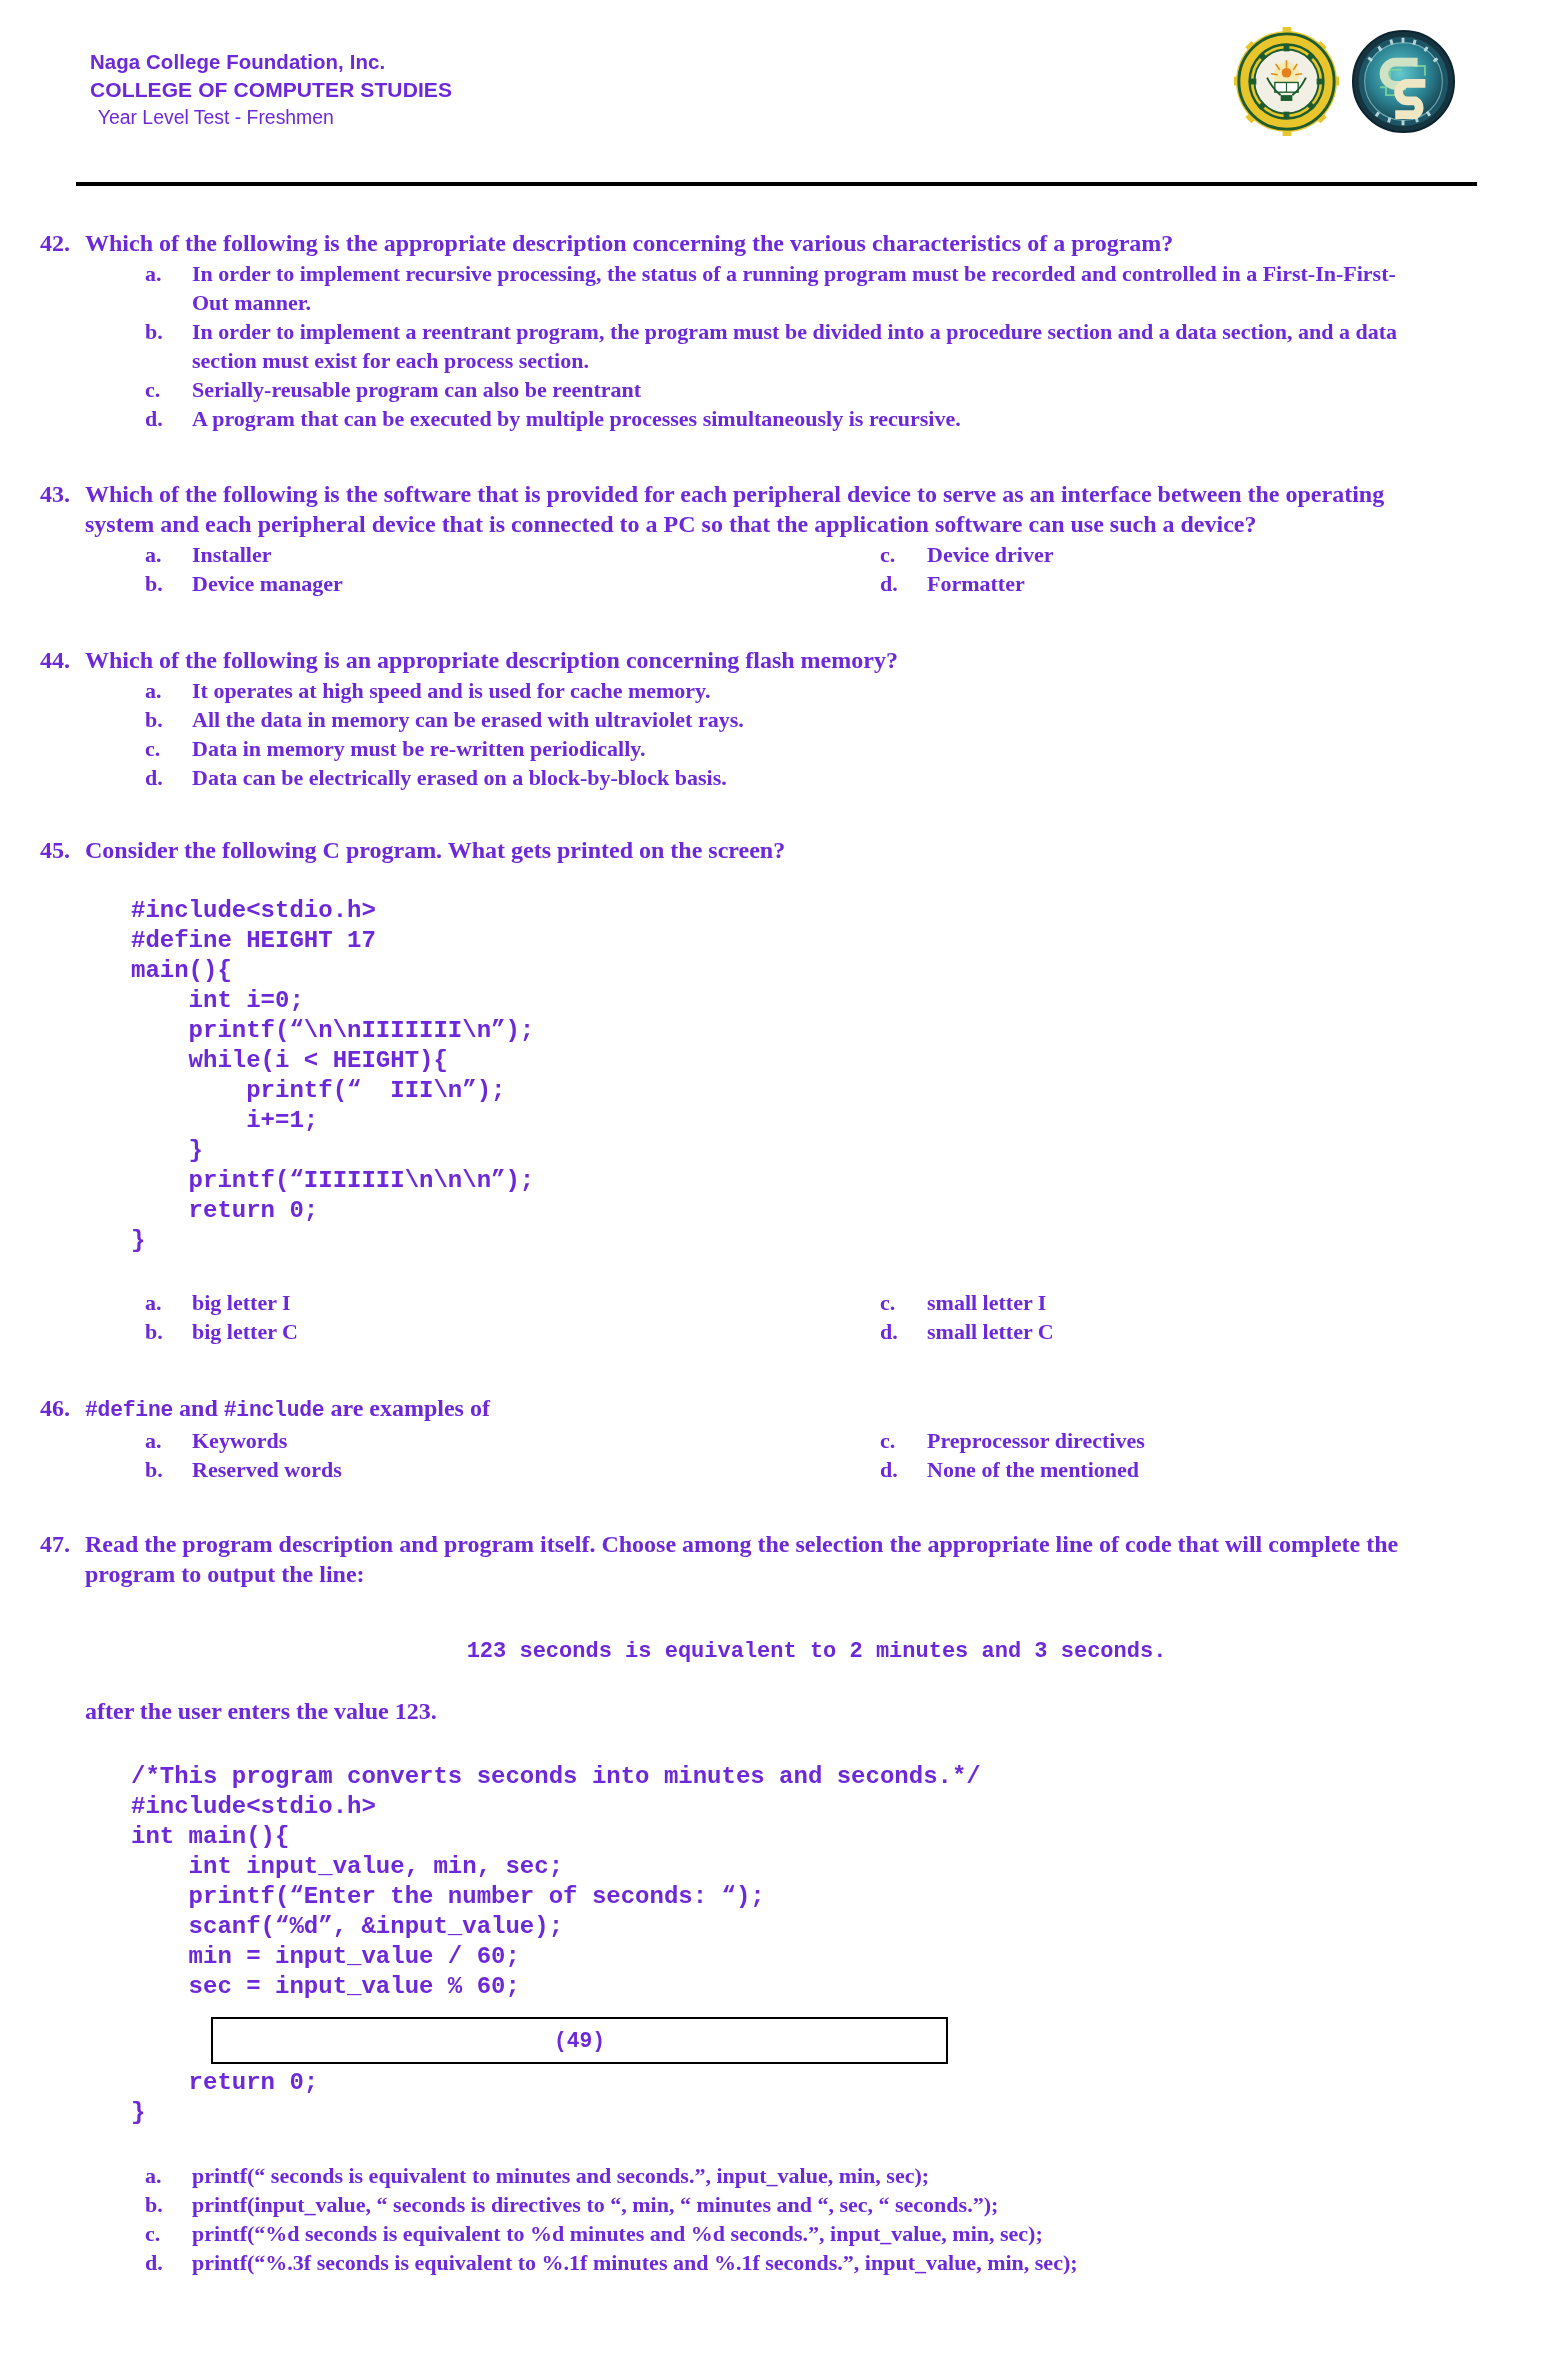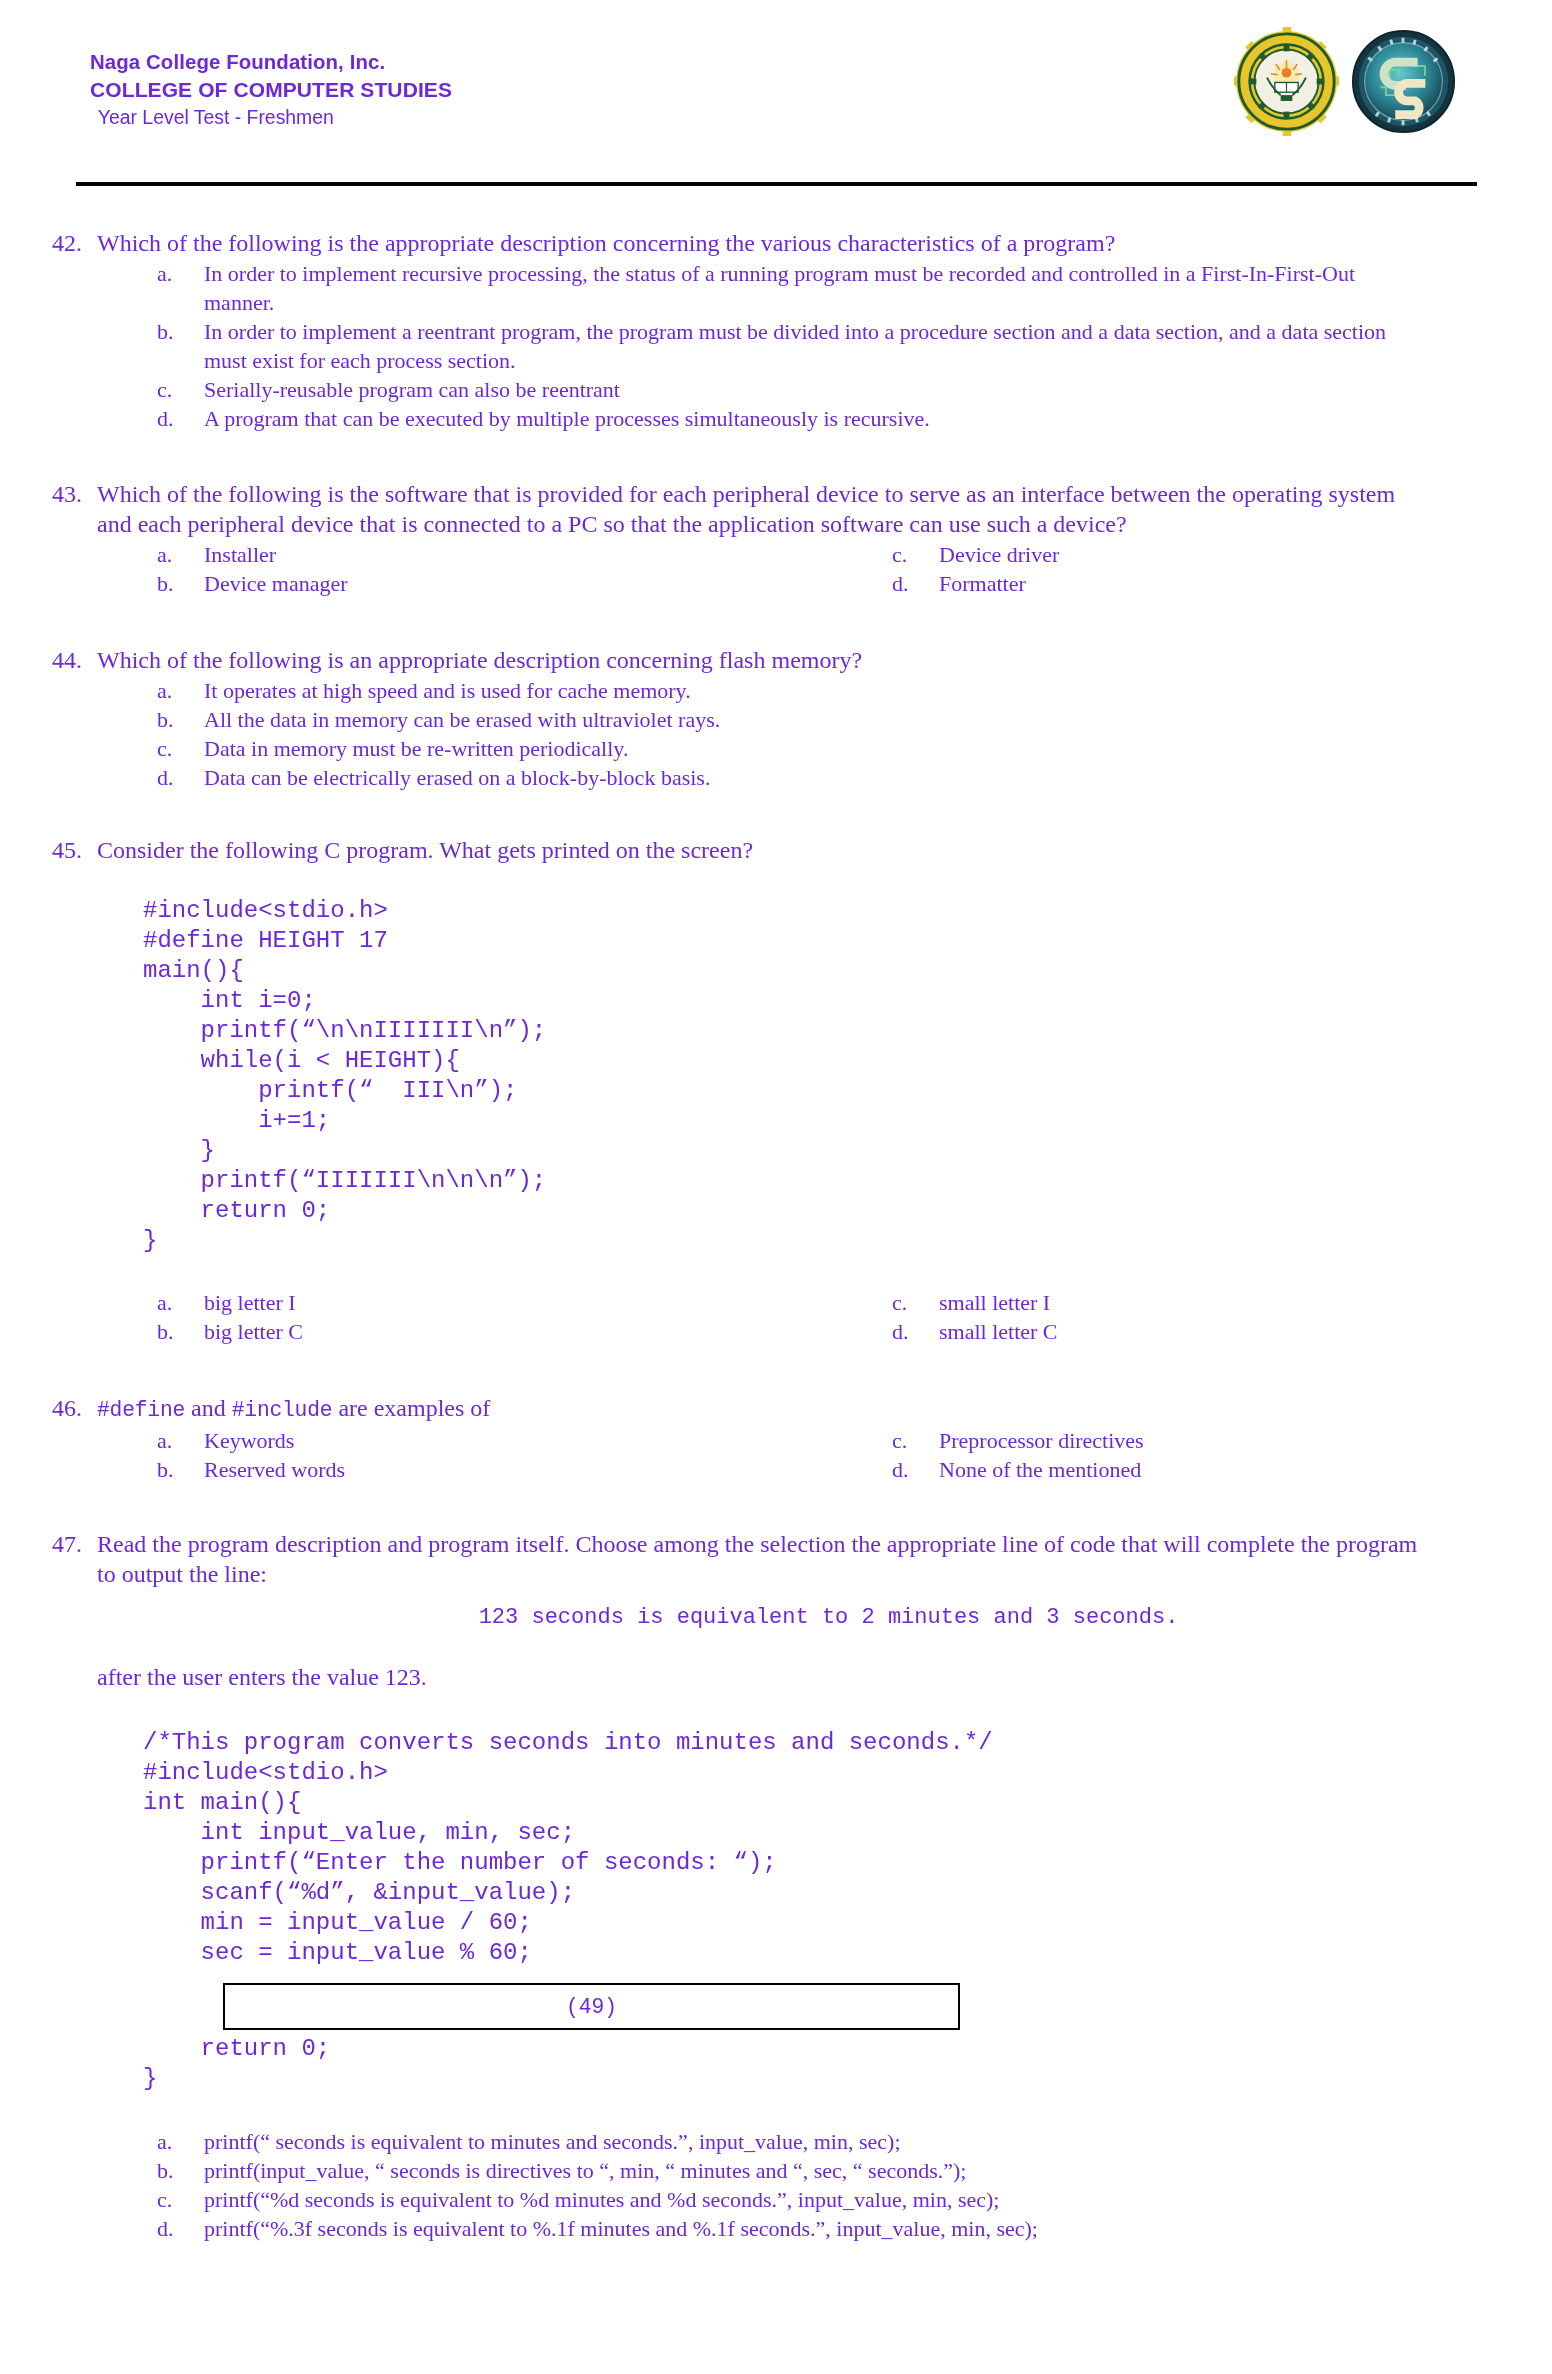--- a/index.html
+++ b/index.html
@@ -66,23 +66,24 @@
     left: 76px;
     top: 182px;
     width: 1401px;
     height: 3.9px;
     background: #000000;
   }
 
   
   .body {
     position: absolute;
-    left: 12px;
+    left: 0;
     top: 194px;
     width: 1490px;
+    font-weight: bold;
   }
   .q {
     position: relative;
     padding-left: 85px;
   }
   .q-line {
     position: relative;
     font-size: 24px;
     line-height: 30px;
   }
@@ -430,21 +431,21 @@
           </div>
         </div>
       </div>
     </div>
 
     <div class="q" style="margin-top:43px;">
       <div class="q-line">
         <span class="q-num">47.</span>
         <span class="q-text">Read the program description and program itself. Choose among the selection the appropriate line of code that will complete the program to output the line:</span>
       </div>
-      <div class="codecenter" style="margin-top:14px;">123 seconds is equivalent to 2 minutes and 3 seconds.</div>
+      <div class="codecenter" style="margin-top:48px;">123 seconds is equivalent to 2 minutes and 3 seconds.</div>
       <div class="plain" style="margin-top:30px;">after the user enters the value 123.</div>
       <div class="code" style="margin-top:36px;">/*This program converts seconds into minutes and seconds.*/
 #include&lt;stdio.h&gt;
 int main(){
     int input_value, min, sec;
     printf(“Enter the number of seconds: “);
     scanf(“%d”, &amp;input_value);
     min = input_value / 60;
     sec = input_value % 60;</div>
       <div class="blankbox" style="margin-top:15px;">(49)</div>

